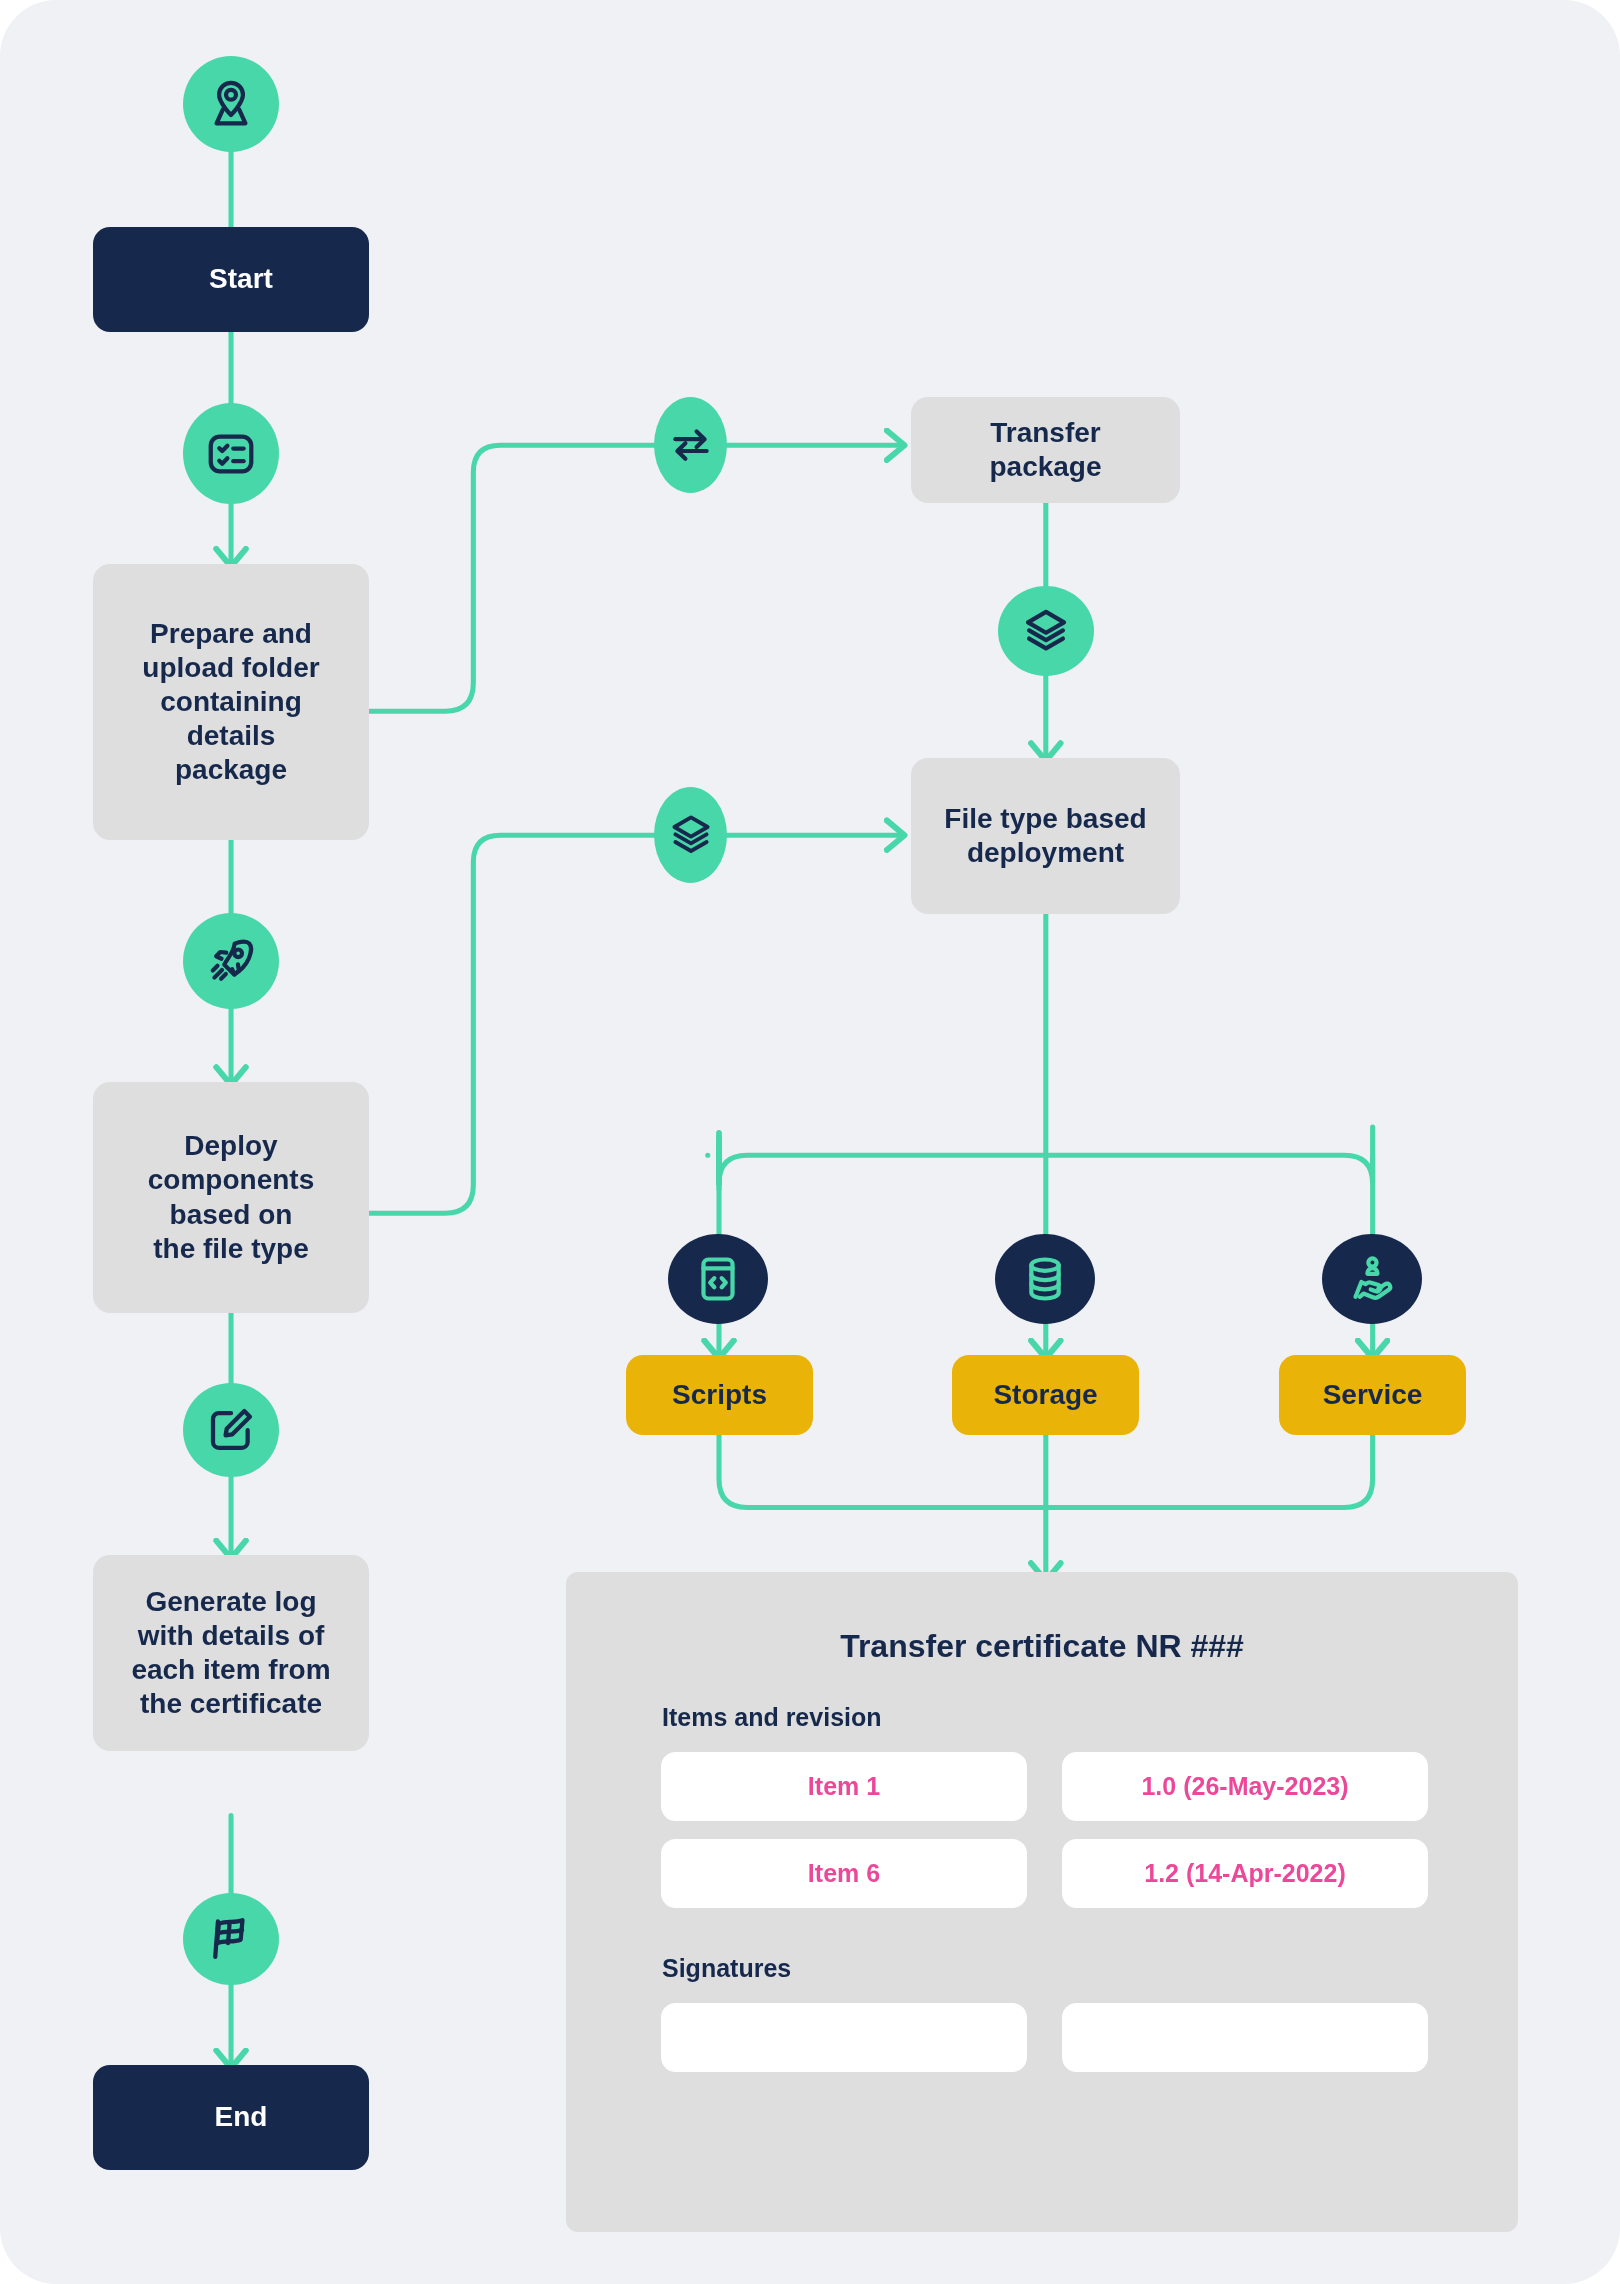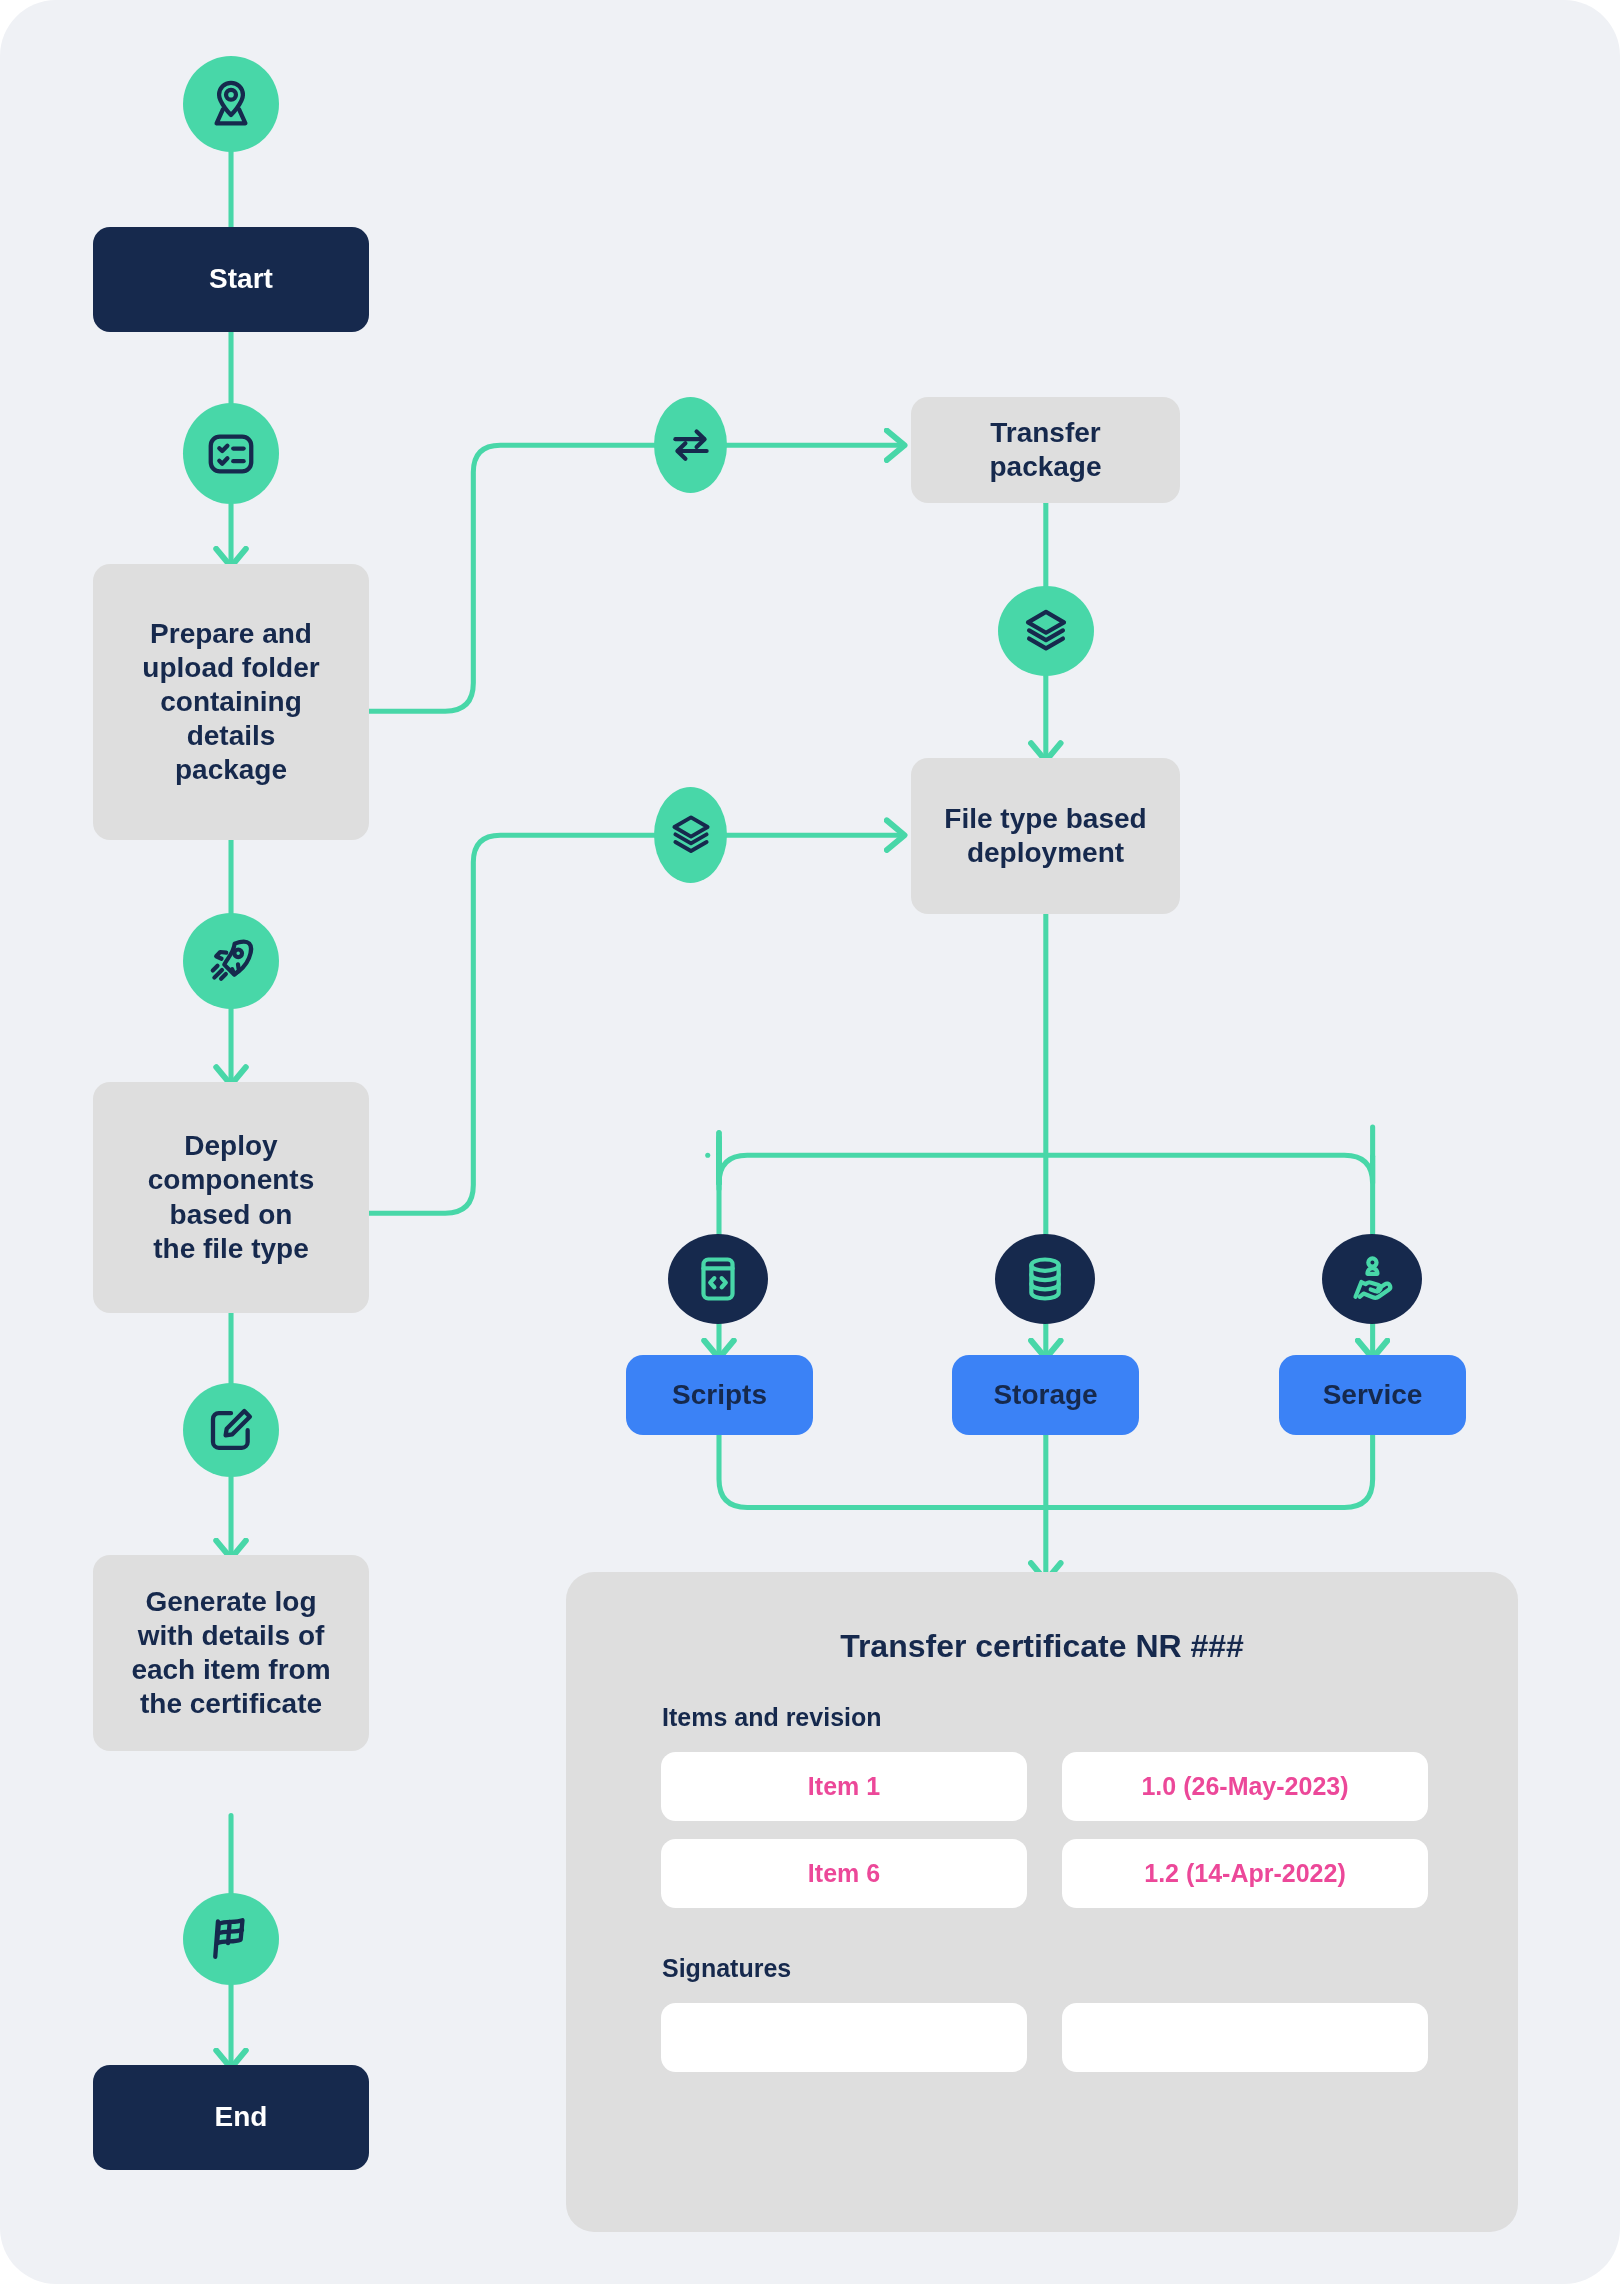--- a/index.html
+++ b/index.html
@@ -47,21 +47,21 @@
     padding-left: 20px;
   }
   .node.process {
     background: #dedede;
     color: #16294d;
     font-size: 28px;
     font-weight: 700;
     padding: 0 11px;
   }
   .node.accent {
-    background: #3b82f6;
+    background: #eab308;
     color: #16294d;
     font-size: 28px;
     font-weight: 700;
   }
 
   
   .bubble {
     position: absolute;
     border-radius: 50%;
     display: flex;
@@ -73,21 +73,21 @@
   .bubble svg { display: block; }
 
   
   #cert-panel {
     position: absolute;
     left: 566px;
     top: 1572px;
     width: 952px;
     height: 660px;
     background: #dedede;
-    border-radius: 28px;
+    border-radius: 12px;
     box-sizing: border-box;
     padding: 30px 0 0 0;
   }
   #cert-title {
     text-align: center;
     color: #16294d;
     font-size: 32px;
     font-weight: 700;
     margin-top: 26px;
   }

